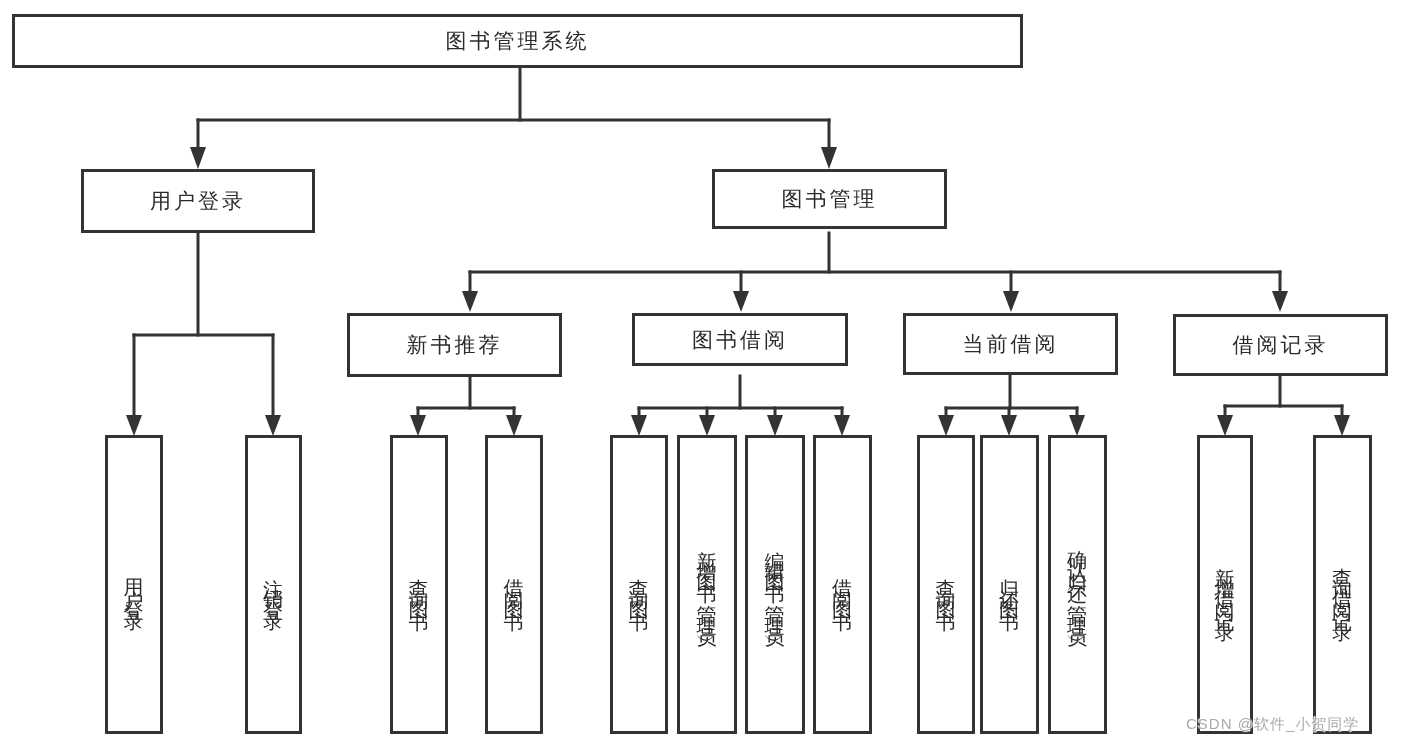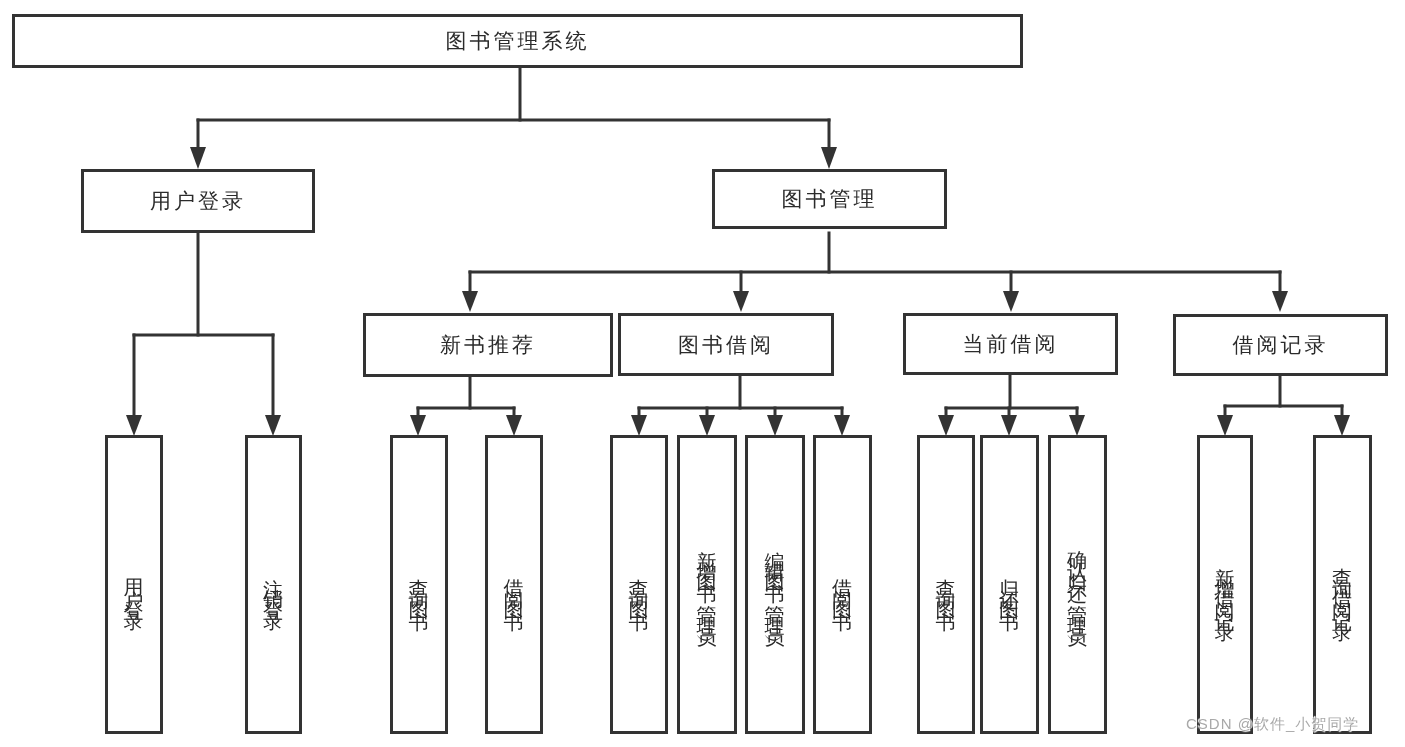--- a/index.html
+++ b/index.html
@@ -127,22 +127,22 @@
       <polygon points="1217,415 1233,415 1225,436"></polygon>
       <polygon points="1334,415 1350,415 1342,436"></polygon>
     </g>
   </svg>
 
   <div class="hbox" style="left:12px;top:14px;width:1011px;height:54px">图书管理系统</div>
 
   <div class="hbox" style="left:81px;top:169px;width:234px;height:64px">用户登录</div>
   <div class="hbox" style="left:712px;top:169px;width:235px;height:60px">图书管理</div>
 
-  <div class="hbox" style="left:363px;top:313px;width:250px;height:64px">新书推荐</div>
-  <div class="hbox" style="left:618px;top:313px;width:216px;height:63px">图书借阅</div>
+  <div class="hbox" style="left:347px;top:313px;width:215px;height:64px">新书推荐</div>
+  <div class="hbox" style="left:632px;top:313px;width:216px;height:53px">图书借阅</div>
   <div class="hbox" style="left:1173px;top:314px;width:215px;height:62px">借阅记录</div>
   <div class="hbox" style="left:903px;top:313px;width:215px;height:62px">当前借阅</div>
 
   <div class="vbox" style="left:105px;width:58px">
     <span class="vtext">用户登录</span>
   </div>
   <div class="vbox" style="left:245px;width:57px">
     <span class="vtext">注销登录</span>
   </div>
   <div class="vbox" style="left:390px;width:58px">

